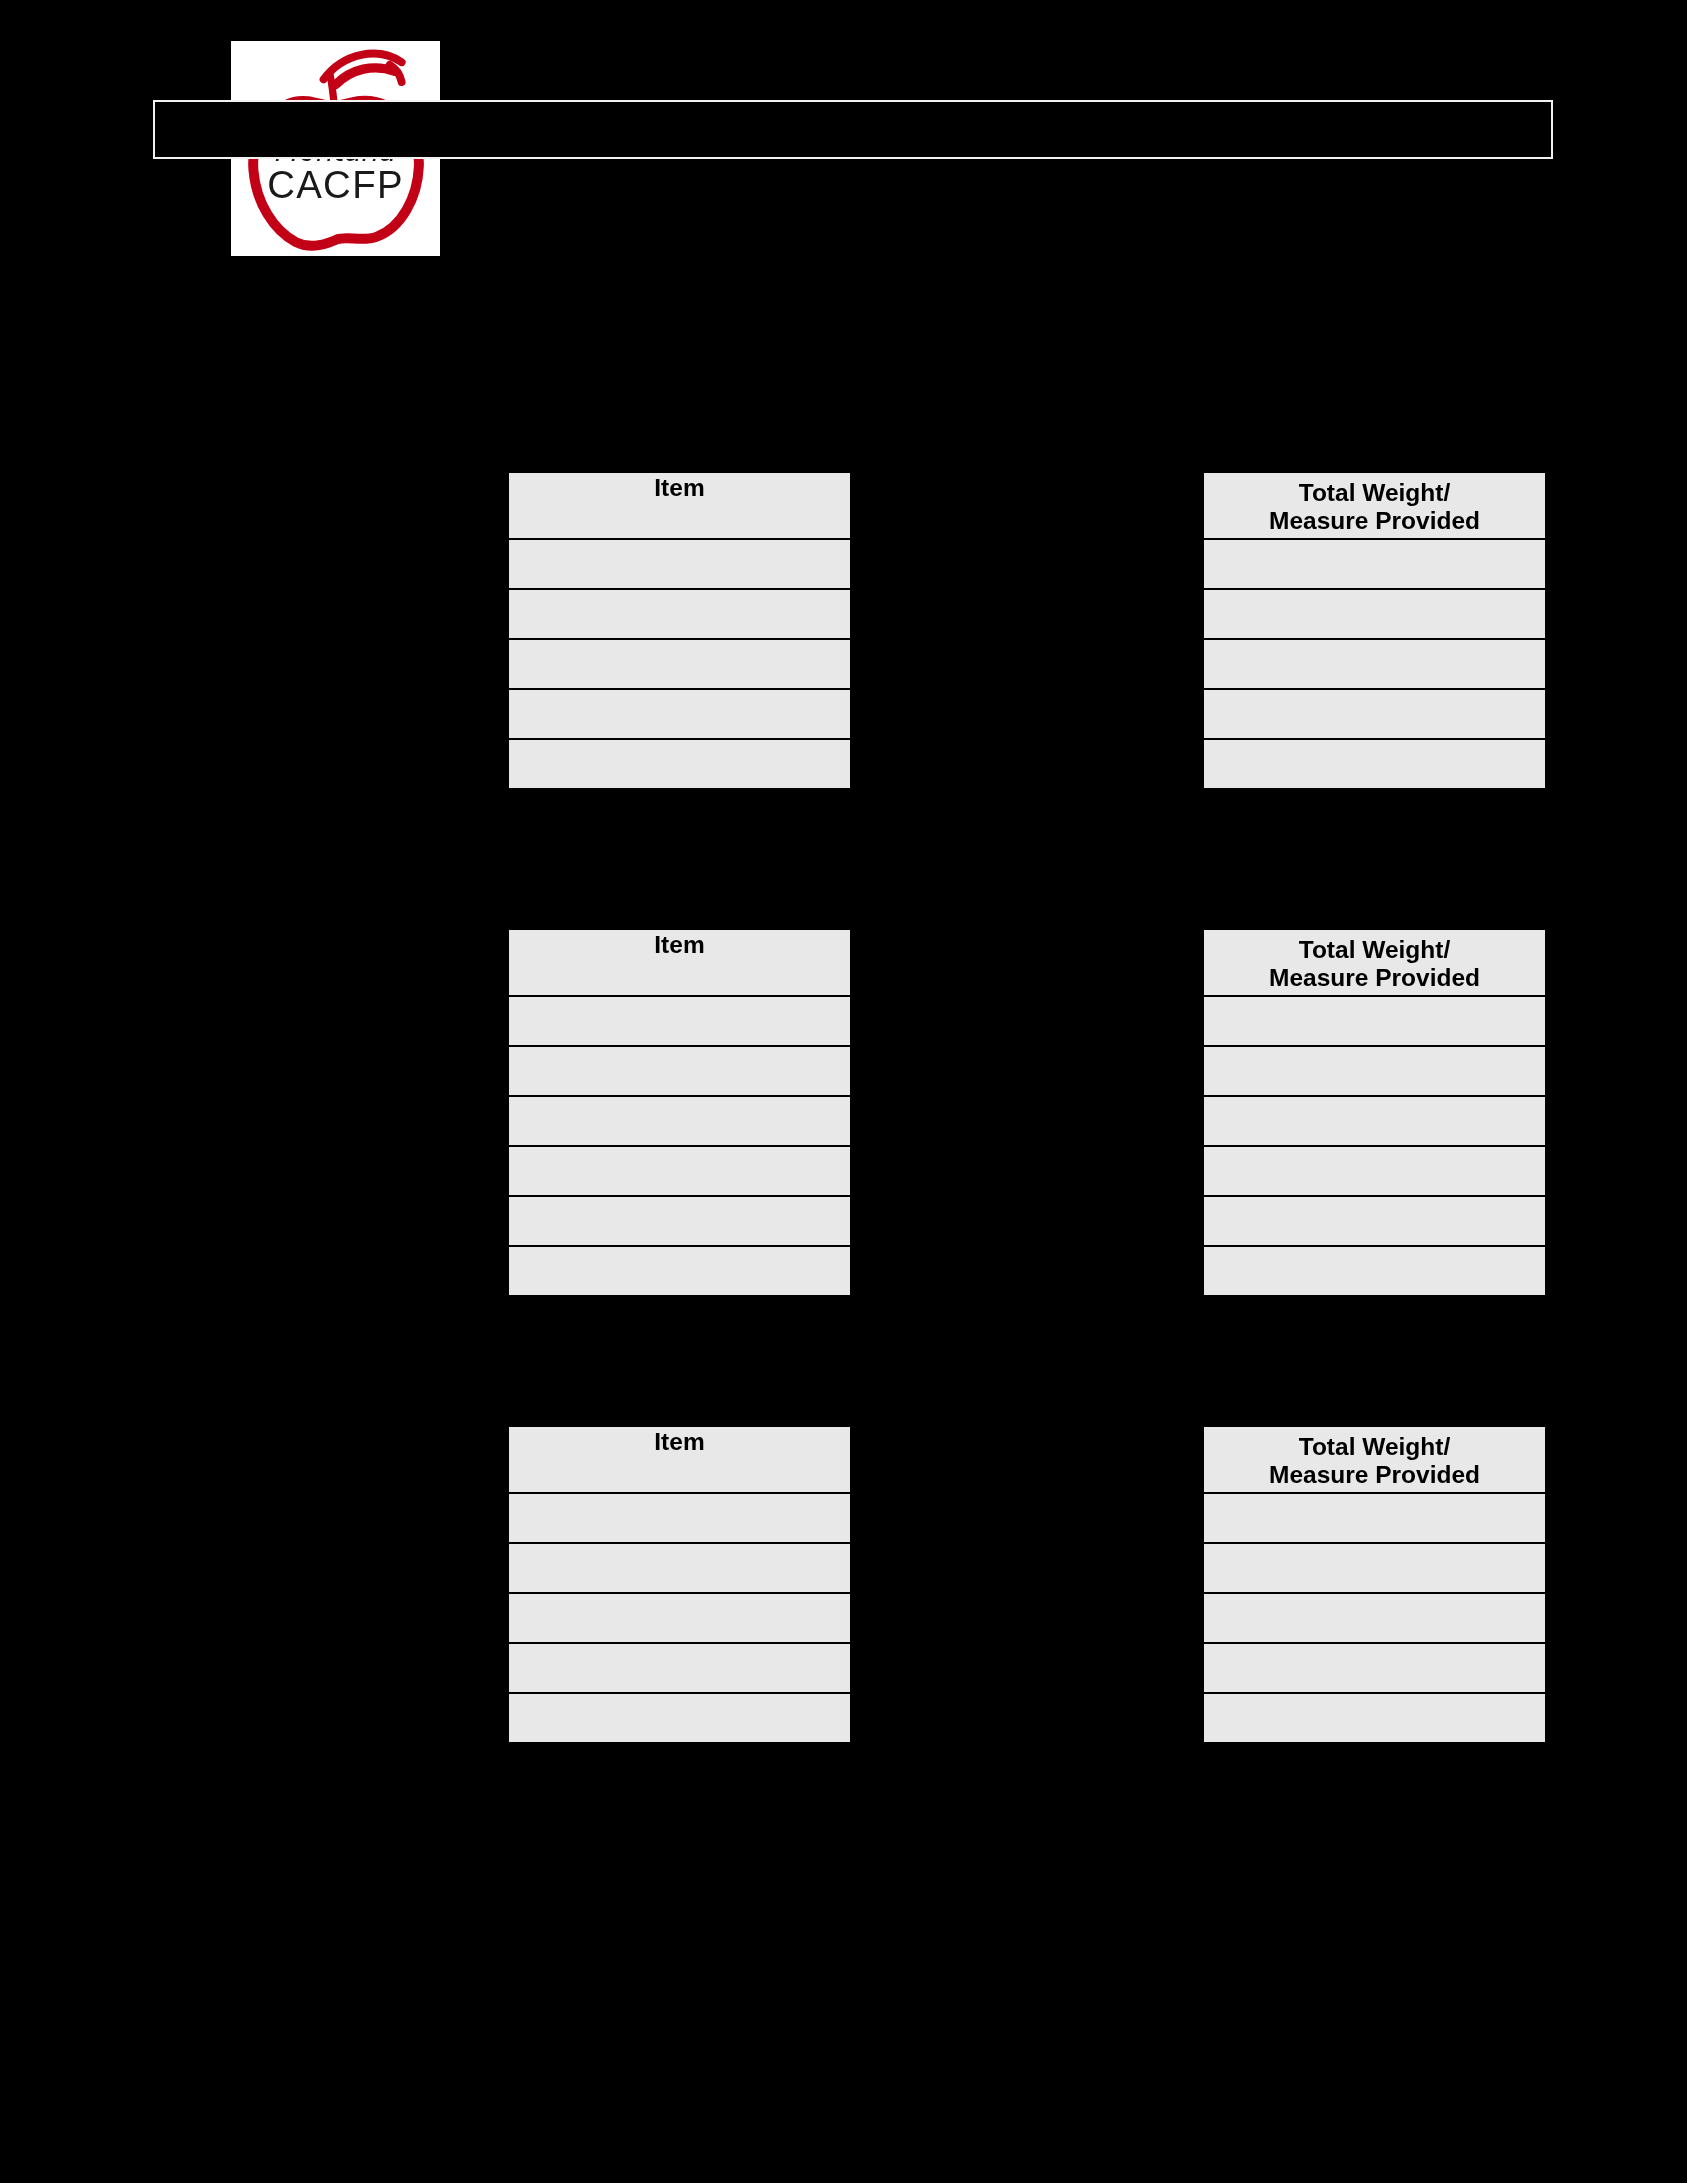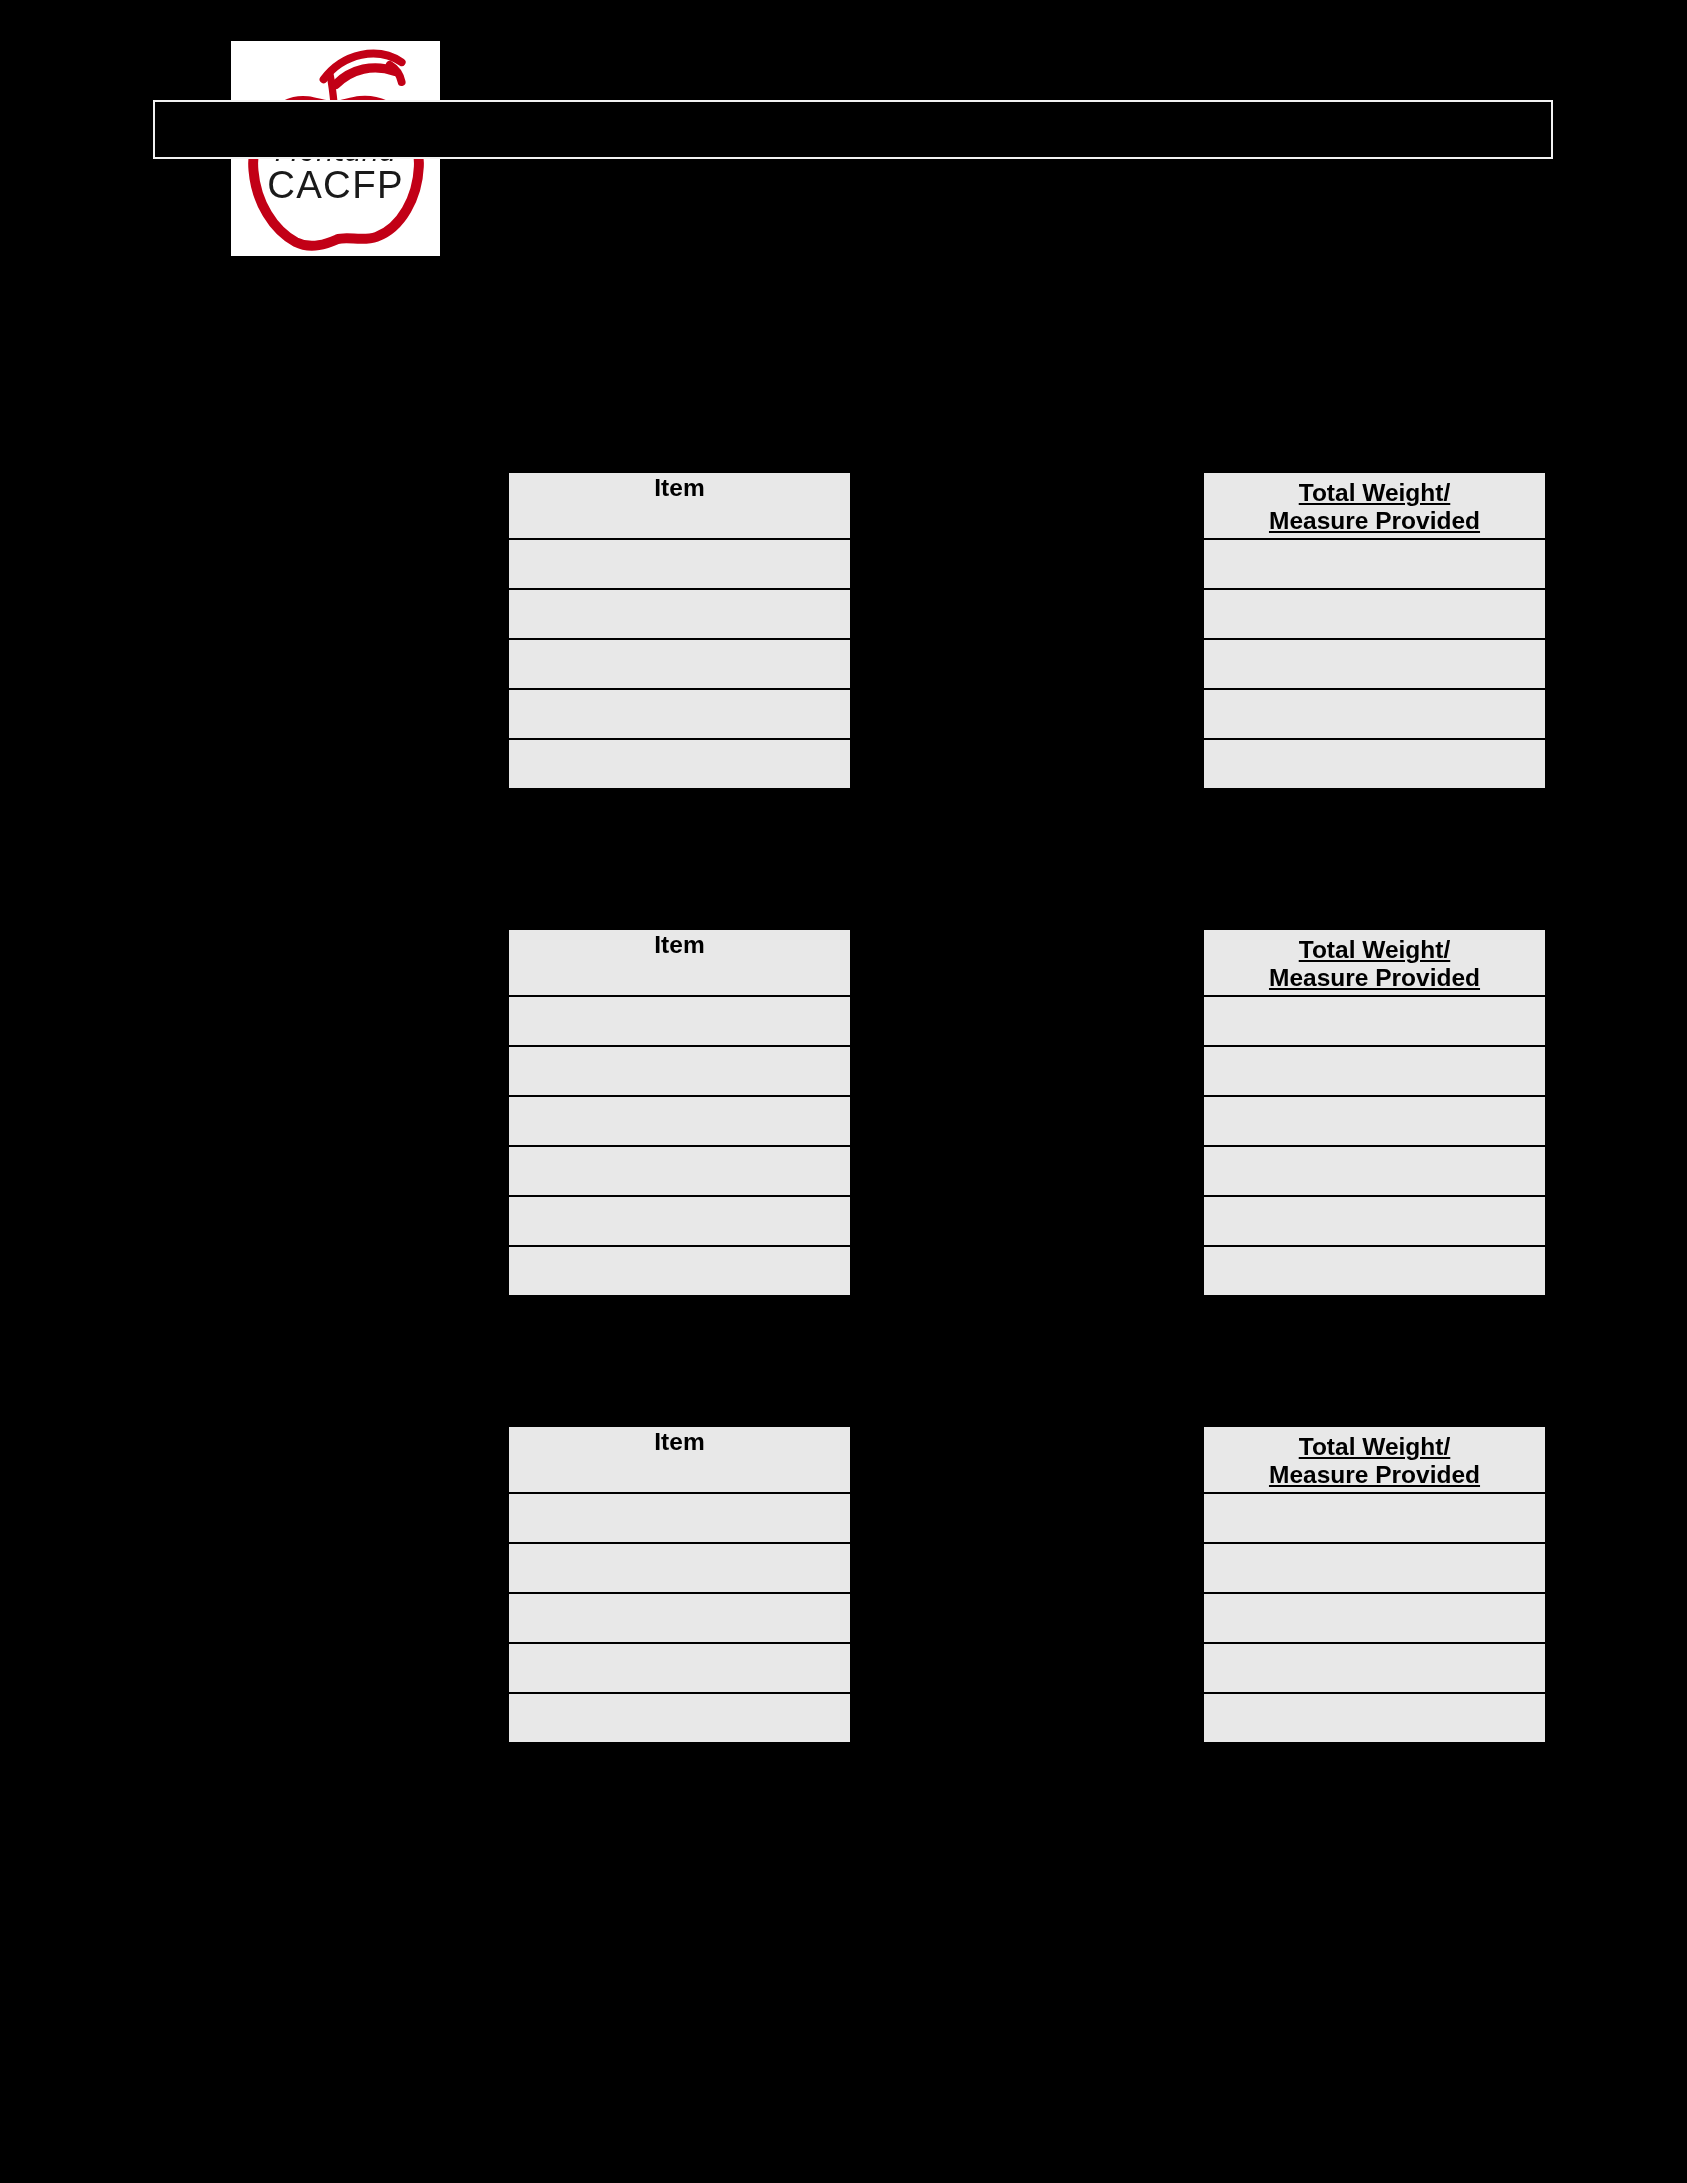--- a/index.html
+++ b/index.html
@@ -88,21 +88,20 @@
     color: #000000;
     font-size: 24.5px;
     font-weight: bold;
     line-height: 29px;
     padding-top: 8.6px;
     box-sizing: border-box;
   }
   th.col-header.two-line {
     line-height: 28.4px;
     padding-top: 6px;
-    text-decoration: underline;
   }
   td.blank-cell {
     height: 48px;
   }
   .hdr-line { display: block; }
 </style>
 </head>
 <body>
 
 <div id="logo-box">

